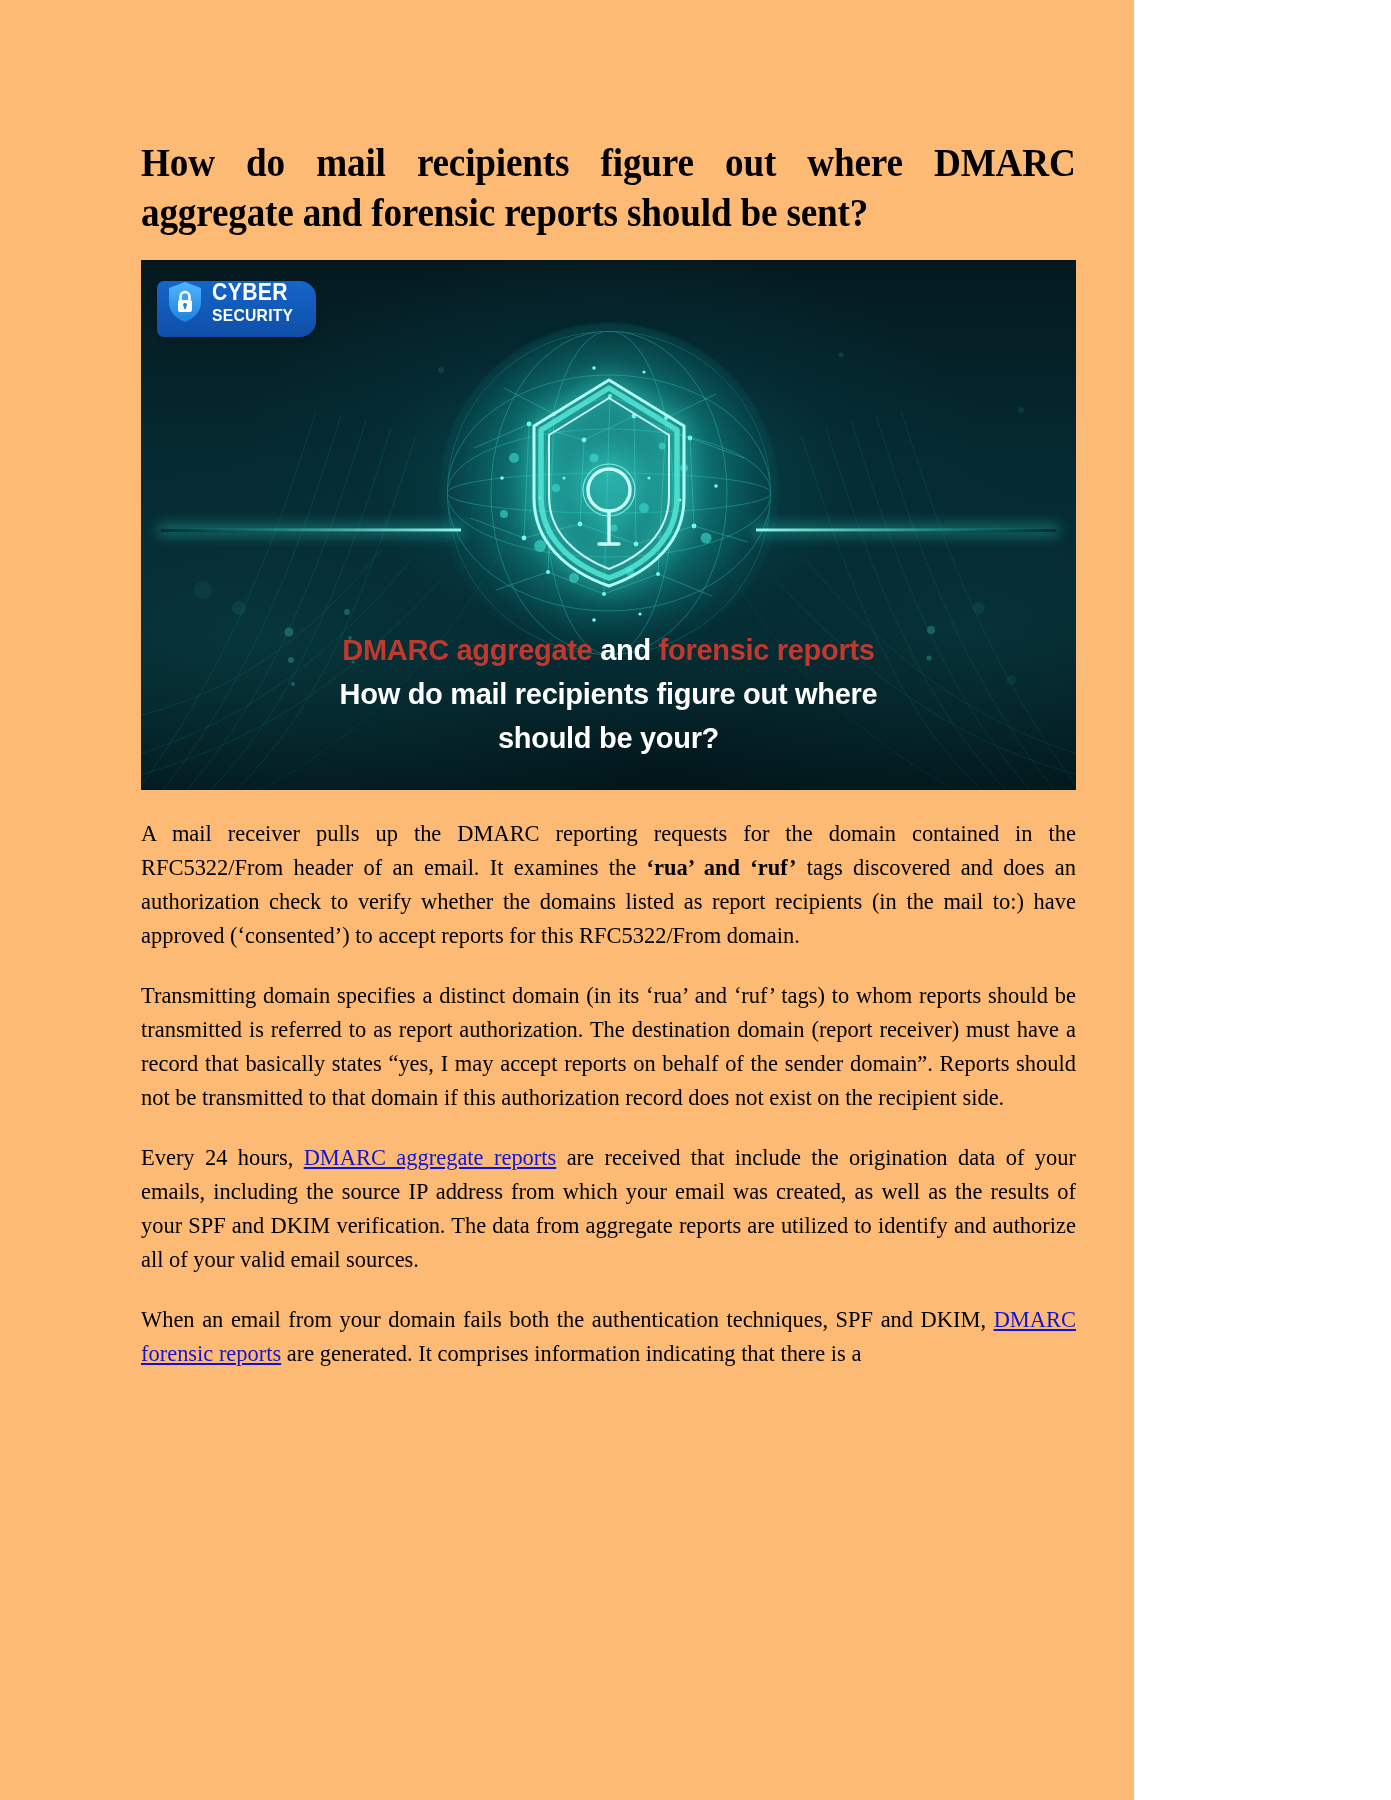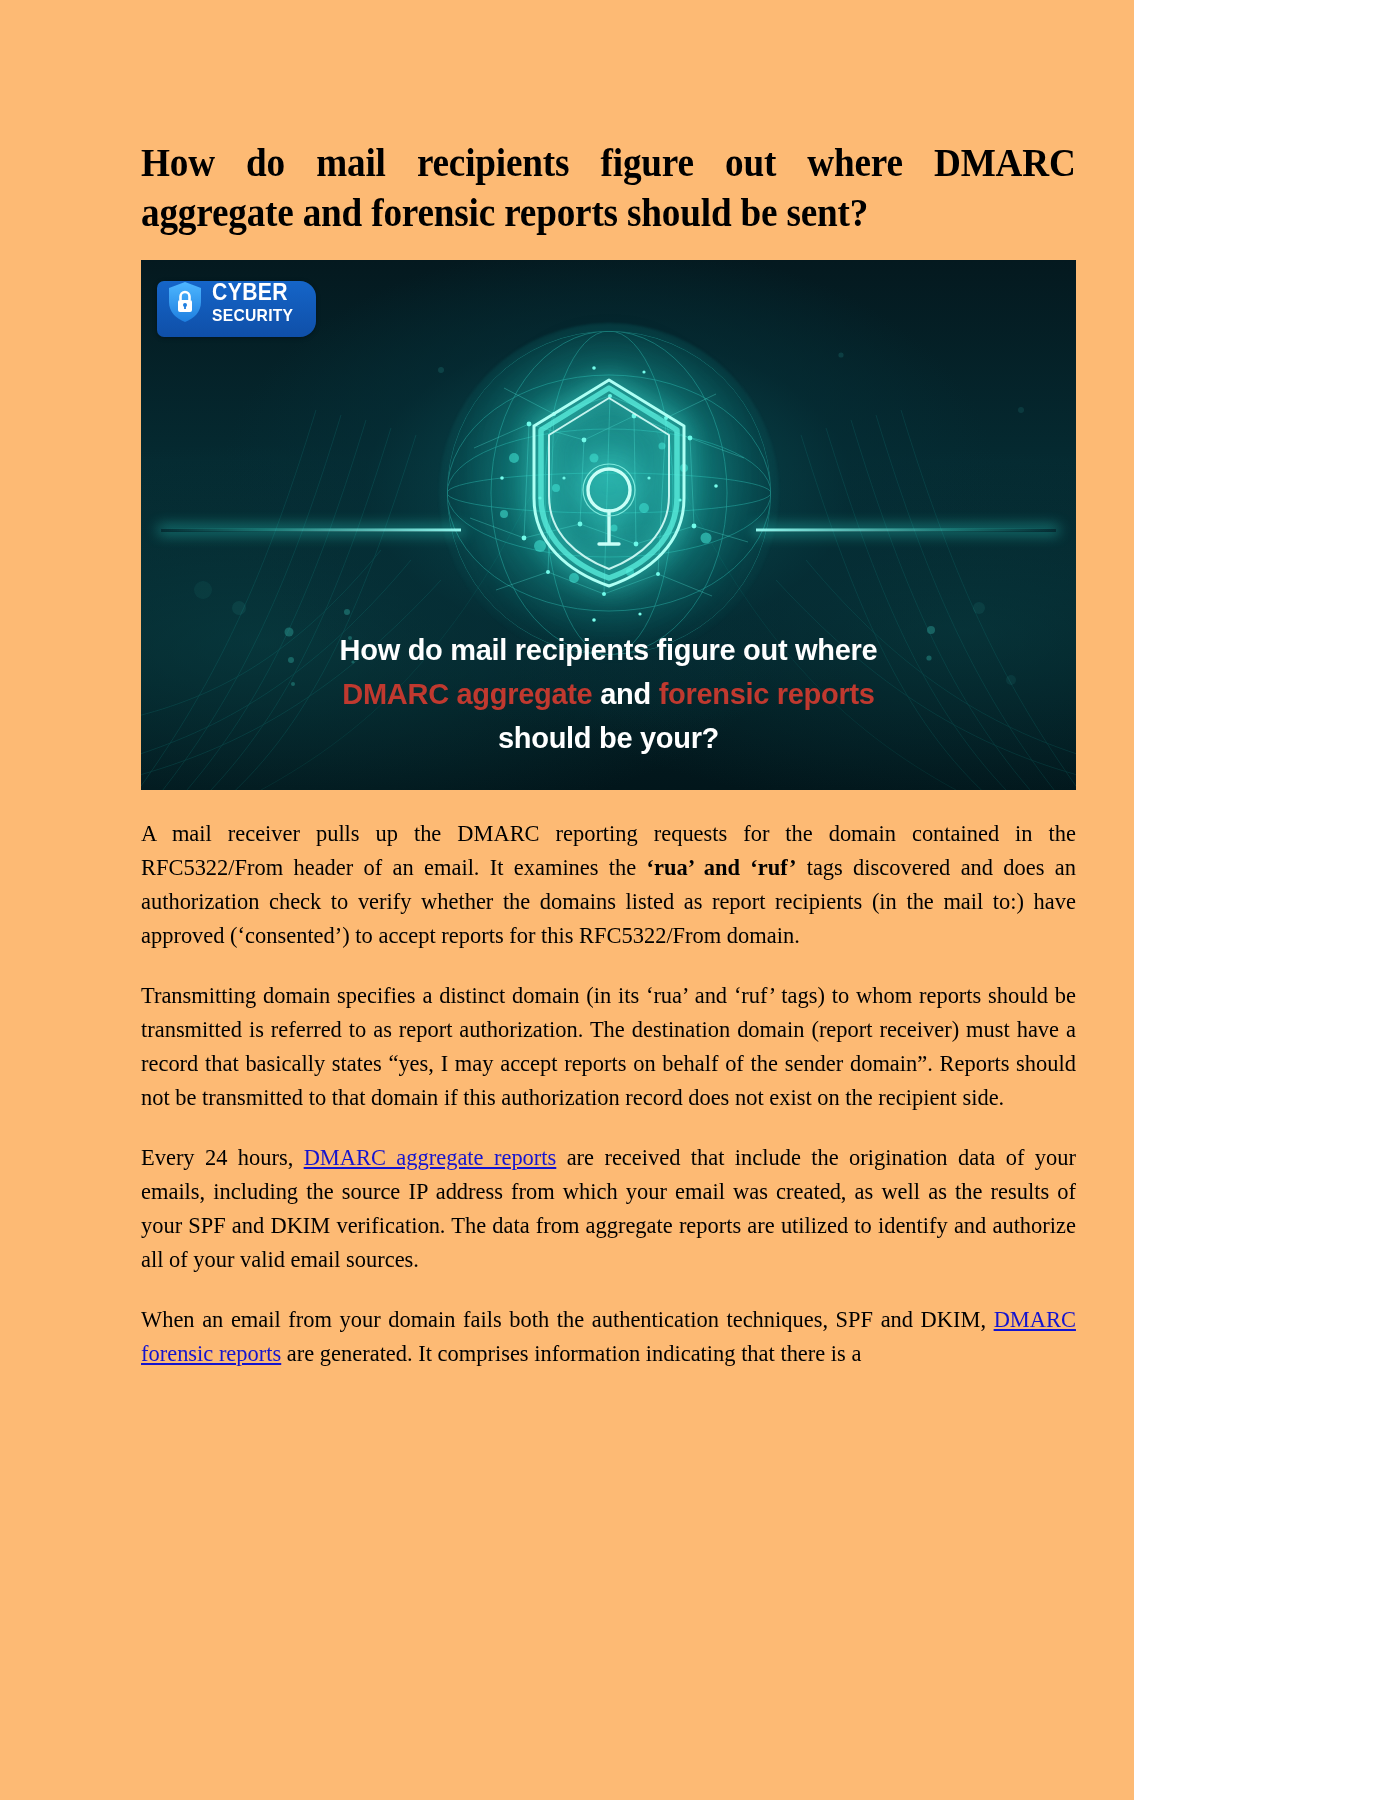--- a/index.html
+++ b/index.html
@@ -356,22 +356,22 @@
           <circle cx="18" cy="24" r="2" fill="#1e7fe0"></circle>
           <rect x="17.1" y="24" width="1.8" height="4" fill="#1e7fe0"></rect>
         </svg>
         <span class="logo-text">
           <span class="lt1">CYBER</span>
           <span class="lt2">SECURITY</span>
         </span>
       </div>
 
       <div class="banner-caption">
+        <div><span class="red">DMARC aggregate</span><span class="wht"> and </span><span class="red">forensic reports</span></div>
         <div>How do mail recipients figure out where</div>
-        <div><span class="red">DMARC aggregate</span><span class="wht"> and </span><span class="red">forensic reports</span></div>
         <div>should be your?</div>
       </div>
     </div>
 
     <p class="body"><span>A mail receiver pulls up the DMARC reporting requests for the domain contained in the RFC5322/From header of an email. It examines the </span><span class="b">‘rua’ and ‘ruf’</span><span> tags discovered and does an authorization check to verify whether the domains listed as report recipients (in the mail to:) have approved (‘consented’) to accept reports for this RFC5322/From domain.</span></p>
 
     <p class="body">Transmitting domain specifies a distinct domain (in its ‘rua’ and ‘ruf’ tags) to whom reports should be transmitted is referred to as report authorization. The destination domain (report receiver) must have a record that basically states “yes, I may accept reports on behalf of the sender domain”. Reports should not be transmitted to that domain if this authorization record does not exist on the recipient side.</p>
 
     <p class="body"><span>Every 24 hours, </span><a class="link" href="#">DMARC aggregate reports</a><span> are received that include the origination data of your emails, including the source IP address from which your email was created, as well as the results of your SPF and DKIM verification. The data from aggregate reports are utilized to identify and authorize all of your valid email sources.</span></p>
 

